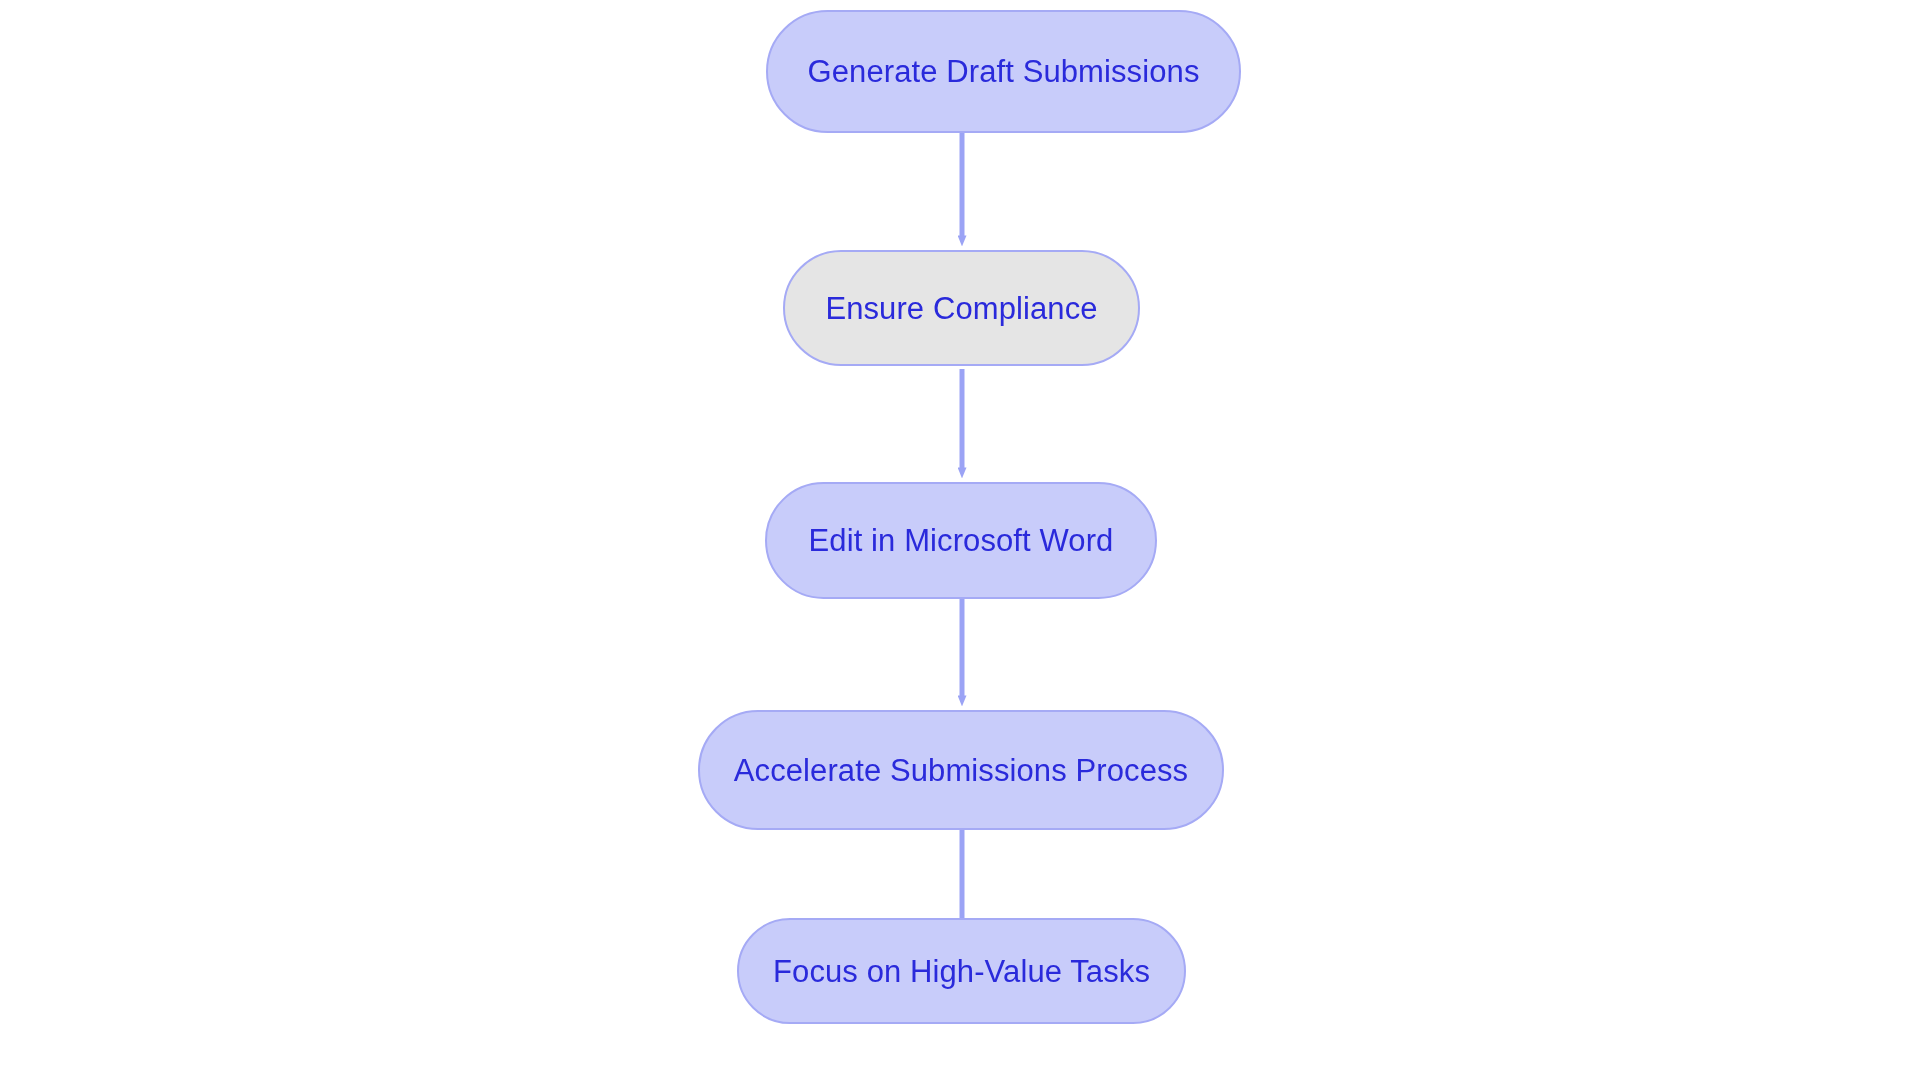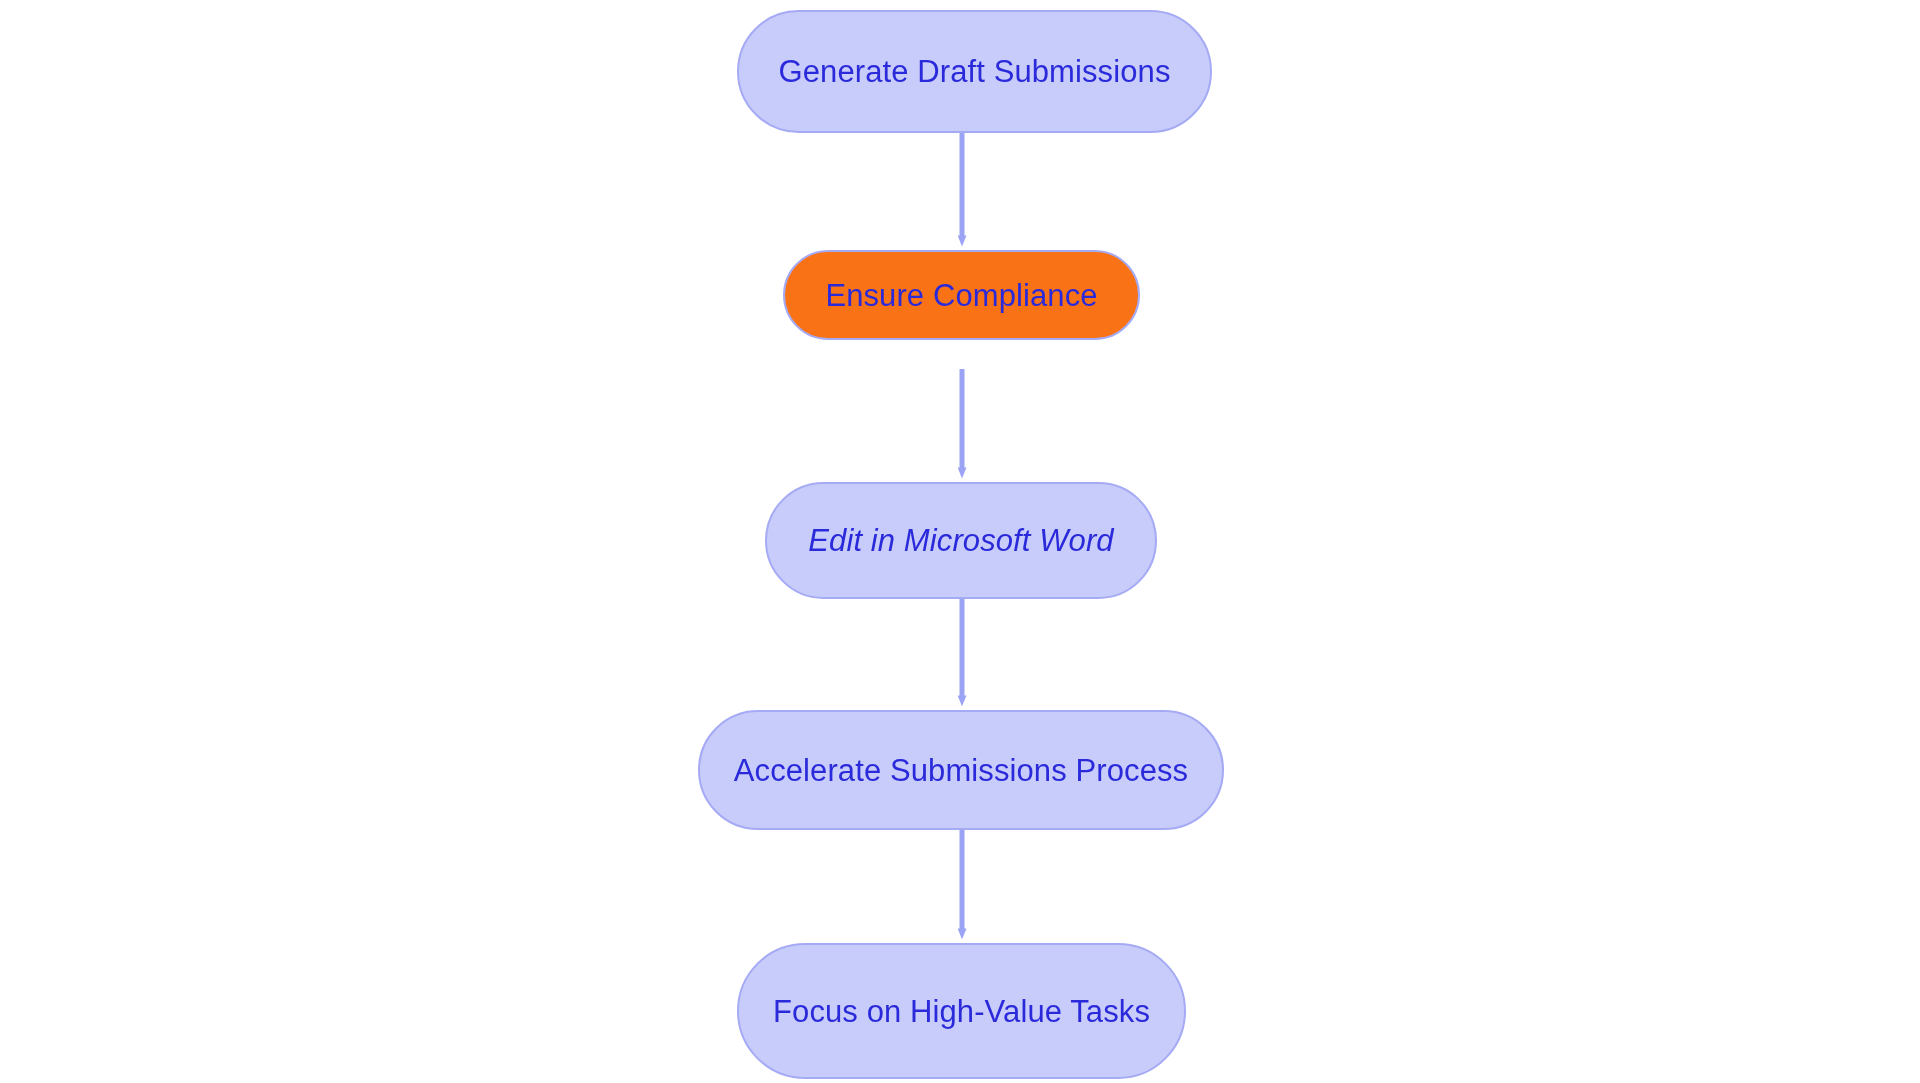--- a/index.html
+++ b/index.html
@@ -68,33 +68,33 @@
       <line x1="962" y1="369" x2="962" y2="468" stroke="#9ba3f5" stroke-width="5" marker-end="url(#arrowhead)"></line>
     </g>
     <g>
       <line x1="962" y1="599" x2="962" y2="696" stroke="#9ba3f5" stroke-width="5" marker-end="url(#arrowhead)"></line>
     </g>
     <g>
       <line x1="962" y1="830" x2="962" y2="929" stroke="#9ba3f5" stroke-width="5" marker-end="url(#arrowhead)"></line>
     </g>
   </svg>
 
-  <div class="flow-node" style="left: 737px; top: 10px; width: 475px; height: 123px; background: rgb(200, 204, 250); border-color: rgb(165, 170, 245);">
+  <div class="flow-node" style="left: 766px; top: 10px; width: 475px; height: 123px; background: rgb(200, 204, 250); border-color: rgb(165, 170, 245);">
     <span class="flow-node-label" style="color: rgb(42, 42, 219);">Generate Draft Submissions</span>
   </div>
 
-  <div class="flow-node" style="left: 783px; top: 250px; width: 357px; height: 90px; background: #f97316; border-color: rgb(165, 170, 245);">
+  <div class="flow-node" style="left: 783px; top: 250px; width: 357px; height: 116px; background: #e5e5e5; border-color: rgb(165, 170, 245);">
     <span class="flow-node-label" style="color: rgb(42, 42, 219);">Ensure Compliance</span>
   </div>
 
   <div class="flow-node" style="left: 765px; top: 482px; width: 392px; height: 117px; background: rgb(200, 204, 250); border-color: rgb(165, 170, 245);">
-    <span class="flow-node-label" style="color: rgb(42, 42, 219); font-style: italic;">Edit in Microsoft Word</span>
+    <span class="flow-node-label" style="color: rgb(42, 42, 219);">Edit in Microsoft Word</span>
   </div>
 
   <div class="flow-node" style="left: 698px; top: 710px; width: 526px; height: 120px; background: rgb(200, 204, 250); border-color: rgb(165, 170, 245);">
     <span class="flow-node-label" style="color: rgb(42, 42, 219);">Accelerate Submissions Process</span>
   </div>
 
-  <div class="flow-node" style="left: 737px; top: 943px; width: 449px; height: 136px; background: rgb(200, 204, 250); border-color: rgb(165, 170, 245);">
+  <div class="flow-node" style="left: 737px; top: 918px; width: 449px; height: 106px; background: rgb(200, 204, 250); border-color: rgb(165, 170, 245);">
     <span class="flow-node-label" style="color: rgb(42, 42, 219);">Focus on High-Value Tasks</span>
   </div>
 
 </div>
 
 </body></html>

